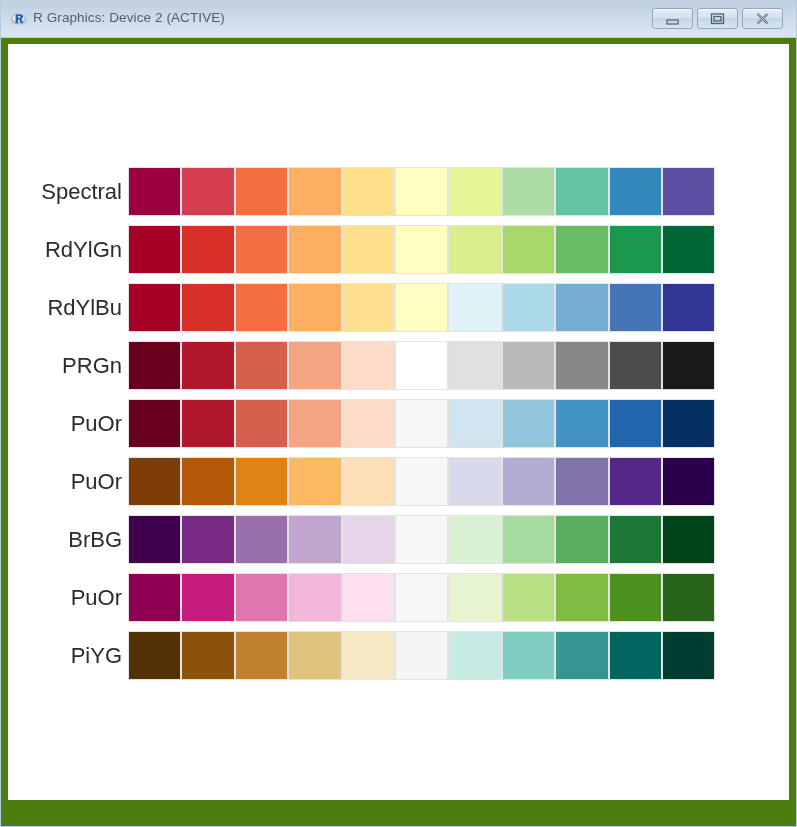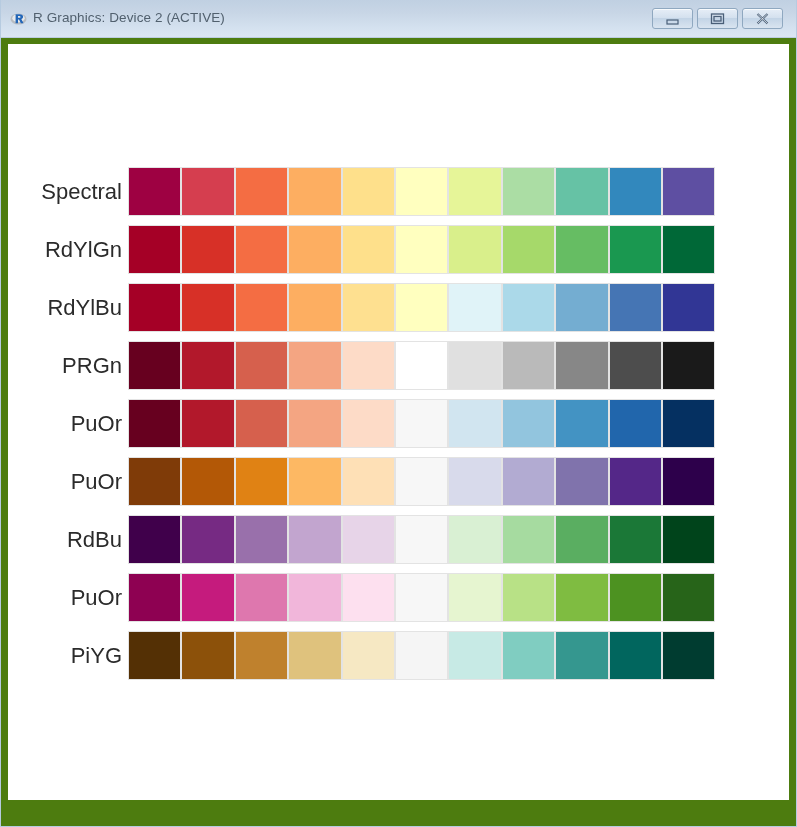--- a/index.html
+++ b/index.html
@@ -258,21 +258,21 @@
             <div class="swatch" title="PuOr 5: #FEE0B6" style="background: rgb(254, 224, 182);"></div>
             <div class="swatch" title="PuOr 6: #F7F7F7" style="background: rgb(247, 247, 247);"></div>
             <div class="swatch" title="PuOr 7: #D8DAEB" style="background: rgb(216, 218, 235);"></div>
             <div class="swatch" title="PuOr 8: #B2ABD2" style="background: rgb(178, 171, 210);"></div>
             <div class="swatch" title="PuOr 9: #8073AC" style="background: rgb(128, 115, 172);"></div>
             <div class="swatch" title="PuOr 10: #542788" style="background: rgb(84, 39, 136);"></div>
             <div class="swatch" title="PuOr 11: #2D004B" style="background: rgb(45, 0, 75);"></div>
           </div>
         </div>
         <div class="palette-row" style="top: 471px;">
-          <div class="palette-label">RdBu</div>
+          <div class="palette-label">BrBG</div>
           <div class="swatch-strip">
             <div class="swatch" title="PRGn 1: #40004B" style="background: rgb(64, 0, 75);"></div>
             <div class="swatch" title="PRGn 2: #762A83" style="background: rgb(118, 42, 131);"></div>
             <div class="swatch" title="PRGn 3: #9970AB" style="background: rgb(153, 112, 171);"></div>
             <div class="swatch" title="PRGn 4: #C2A5CF" style="background: rgb(194, 165, 207);"></div>
             <div class="swatch" title="PRGn 5: #E7D4E8" style="background: rgb(231, 212, 232);"></div>
             <div class="swatch" title="PRGn 6: #F7F7F7" style="background: rgb(247, 247, 247);"></div>
             <div class="swatch" title="PRGn 7: #D9F0D3" style="background: rgb(217, 240, 211);"></div>
             <div class="swatch" title="PRGn 8: #A6DBA0" style="background: rgb(166, 219, 160);"></div>
             <div class="swatch" title="PRGn 9: #5AAE61" style="background: rgb(90, 174, 97);"></div>

